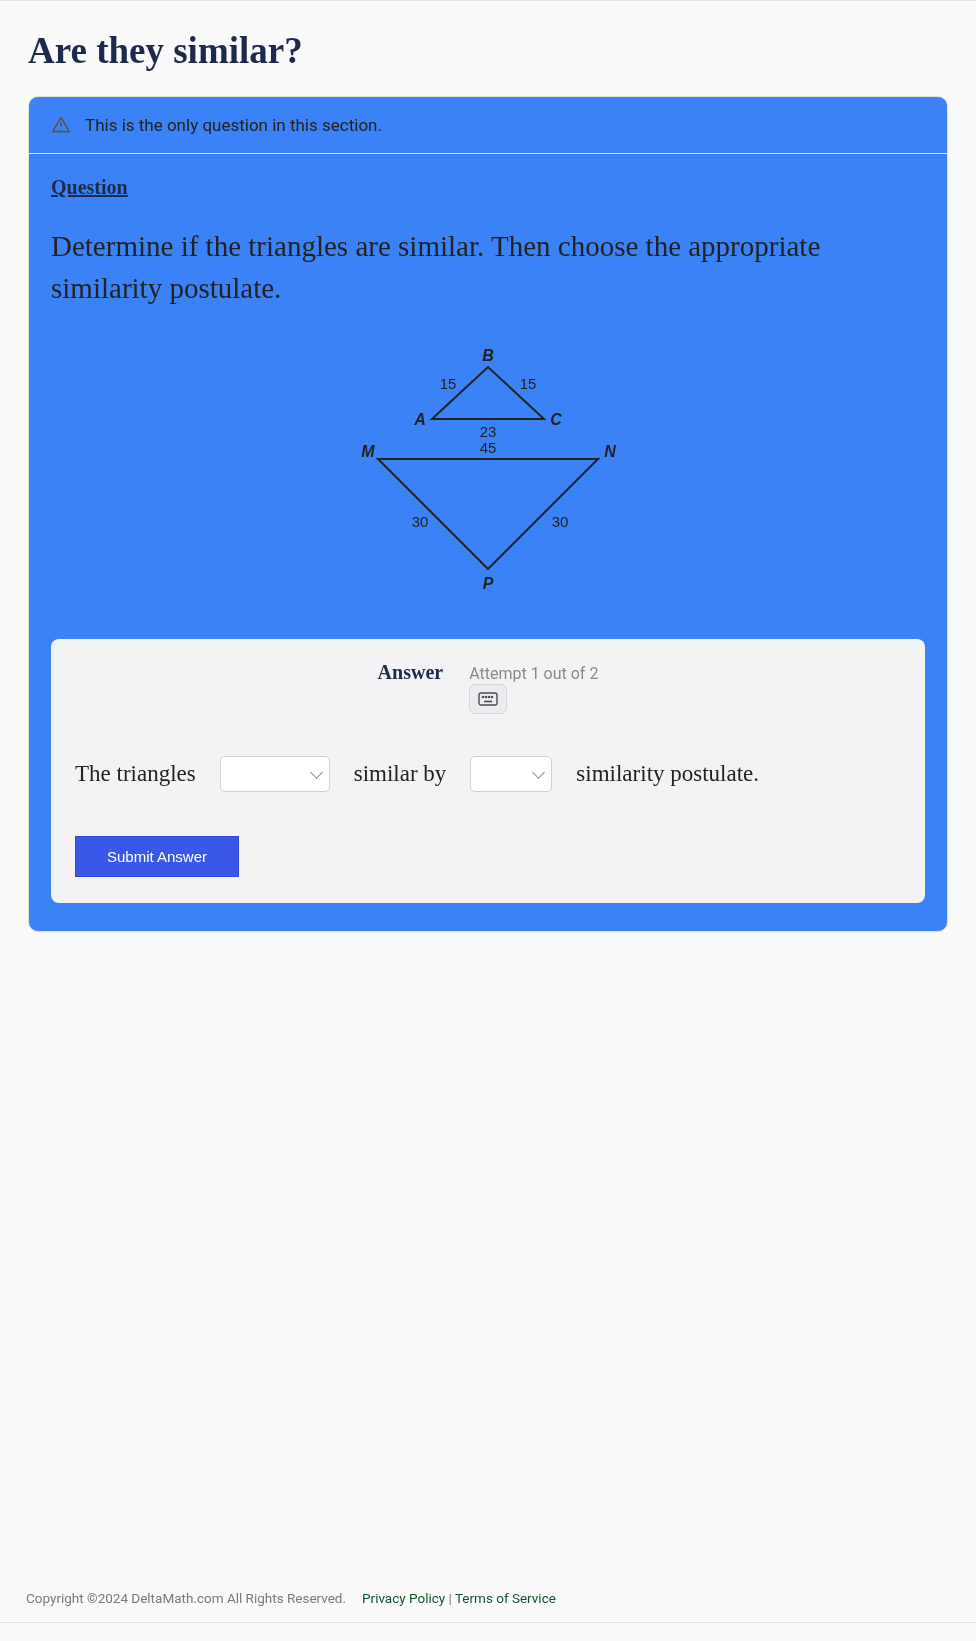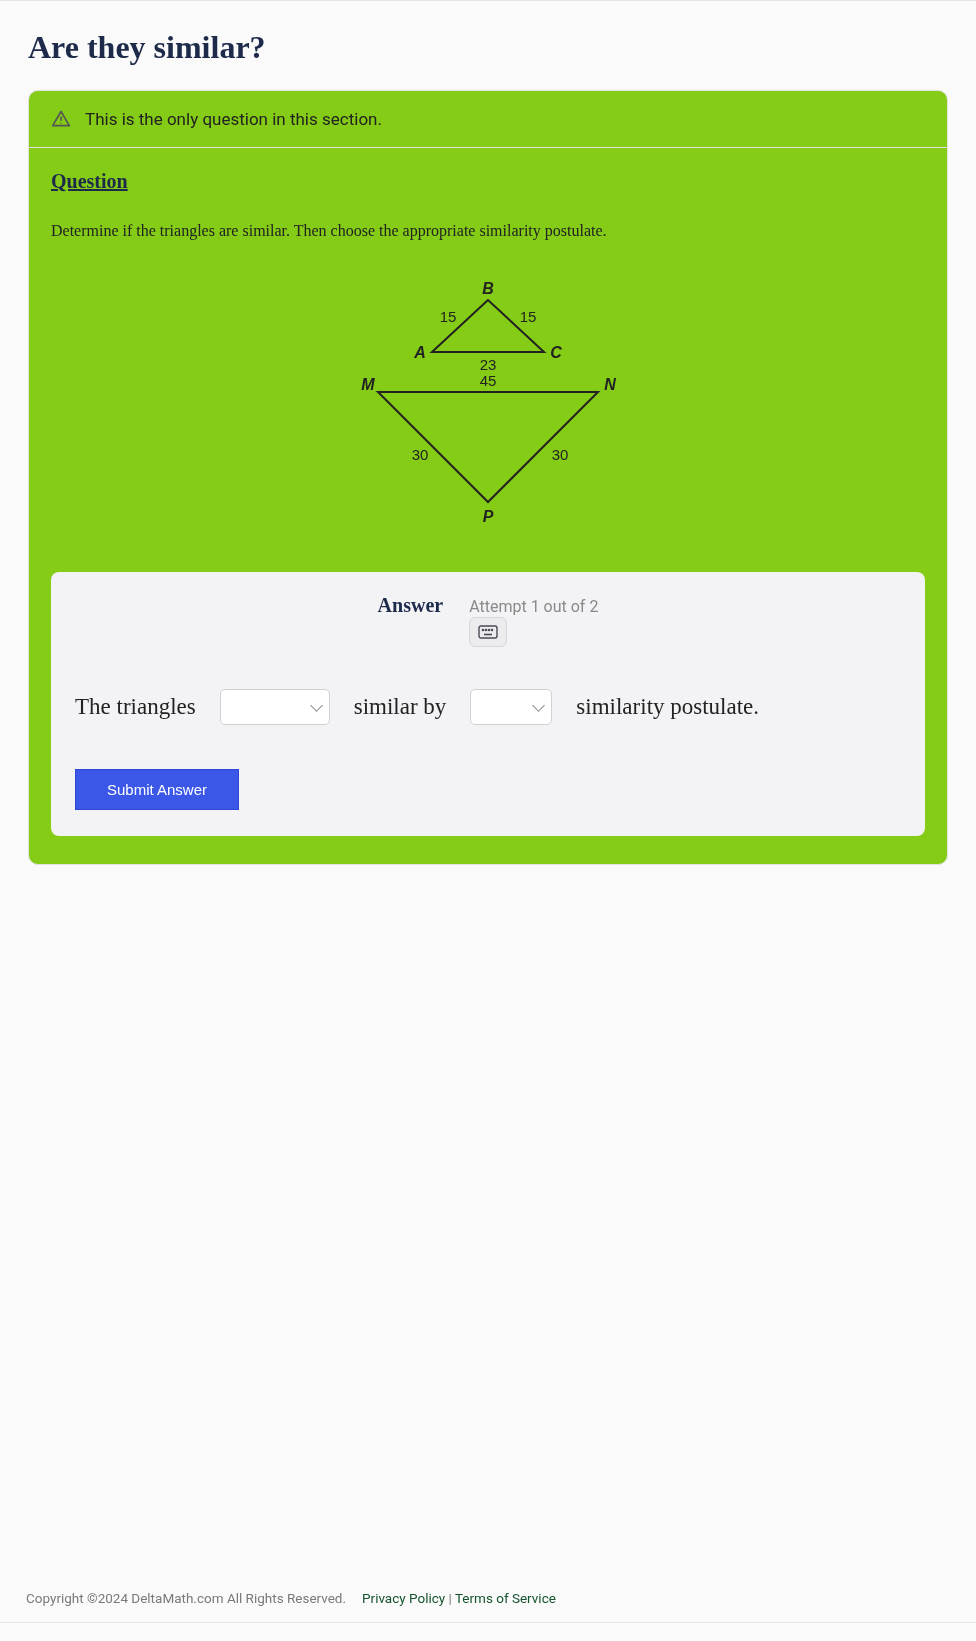--- a/index.html
+++ b/index.html
@@ -10,29 +10,29 @@
       min-height: 1641px;
       width: 976px;
       position: relative;
     }
     .page-container {
       padding: 0 28px;
       border-top: 1px solid #e5e5e5;
     }
     .page-title {
       font-family: Georgia, "Times New Roman", serif;
-      font-size: 32px;
+      font-size: 37px;
       font-weight: 700;
       color: #1e2a4a;
       margin: 28px 0 24px 0;
     }
     .card {
       border: 1px solid #e2e2e2;
       border-radius: 10px;
-      background: #84cc16;
+      background: #3b82f6;
       overflow: hidden;
     }
     .info-banner {
       display: flex;
       align-items: center;
       gap: 14px;
       padding: 18px 22px;
       border-bottom: 1px solid #e2e2e2;
       font-size: 17px;
       color: #222;
@@ -48,21 +48,21 @@
     .question-heading {
       font-family: Georgia, "Times New Roman", serif;
       font-size: 20px;
       font-weight: 700;
       color: #1e2a4a;
       margin-bottom: 26px;
       text-decoration: underline;
     }
     .question-prompt {
       font-family: Georgia, "Times New Roman", serif;
-      font-size: 16px;
+      font-size: 29px;
       line-height: 1.45;
       color: #222;
       margin-bottom: 30px;
     }
     .figure-wrap {
       display: flex;
       justify-content: center;
       padding: 10px 0 30px 0;
     }
     .figure-wrap svg { display: block; }

